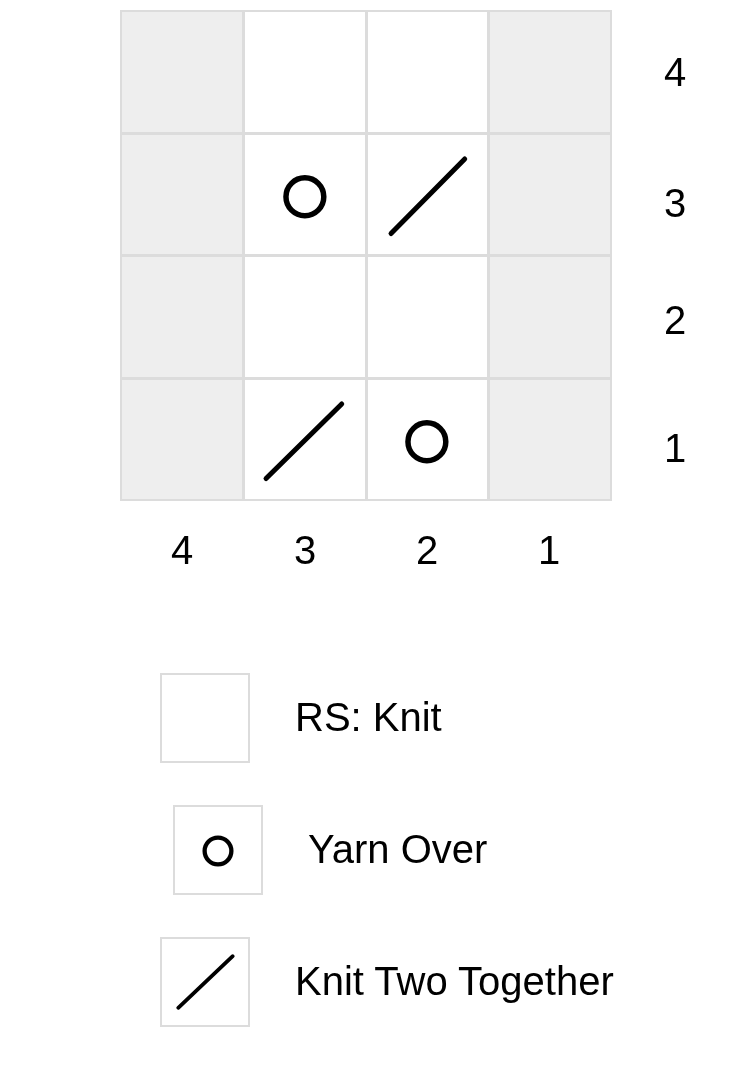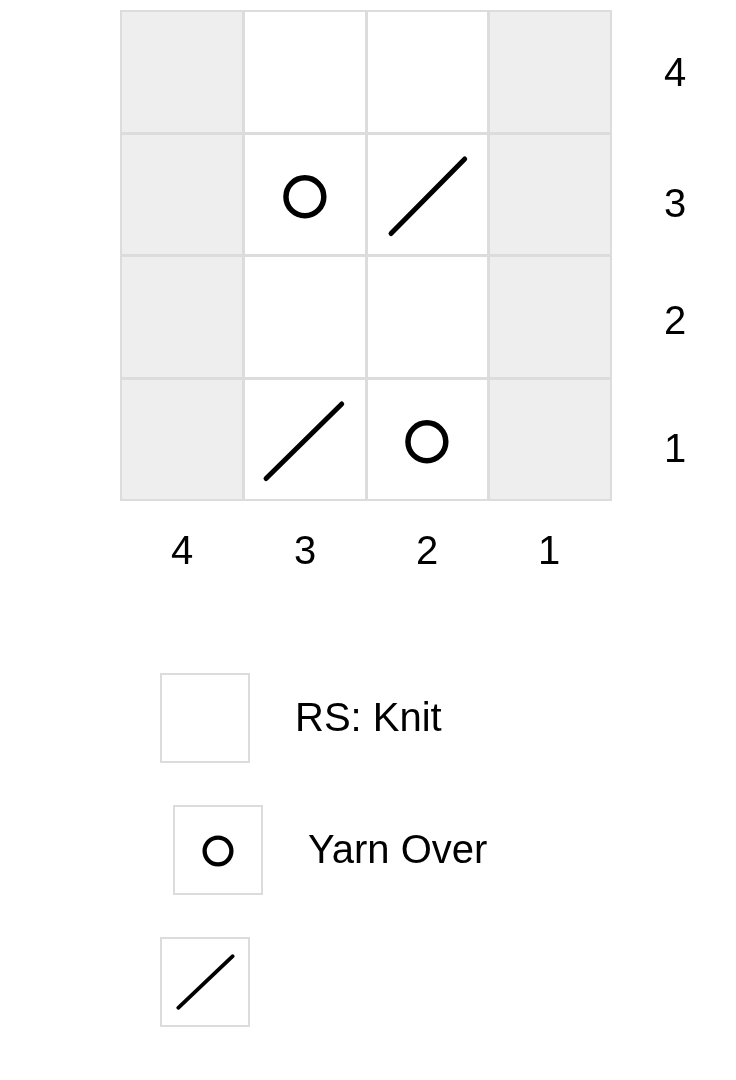--- a/index.html
+++ b/index.html
@@ -78,13 +78,14 @@
       </svg>
   </div>
   <div class="legend-label">Yarn Over</div>
 </div>
 <div class="legend-item" style="top:937px;">
   <div class="legend-box">
     <svg viewBox="0 0 90 90">
         <line x1="17" y1="72" x2="74" y2="18" stroke="#000" stroke-width="4" stroke-linecap="round"></line>
       </svg>
   </div>
+  <div class="legend-label">Knit Two Together</div>
 </div>
 
 </body></html>

